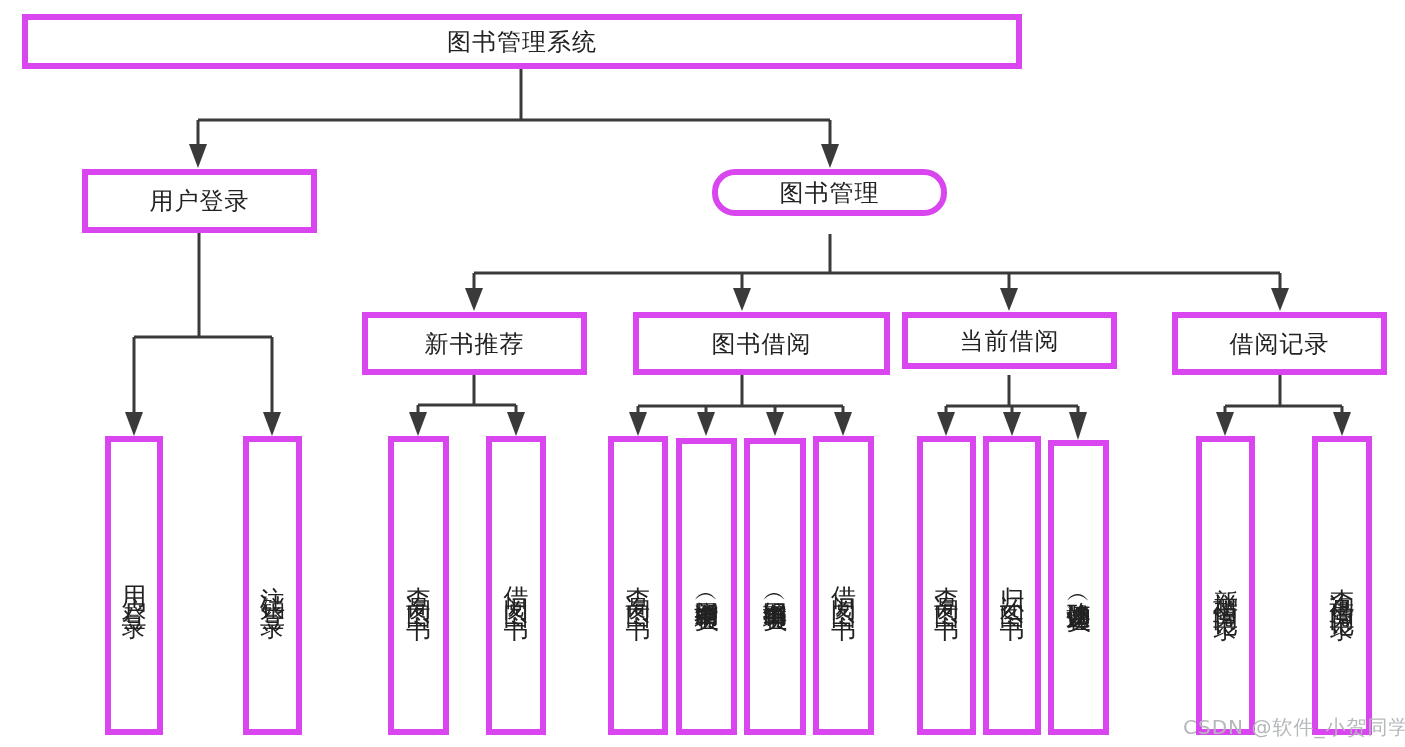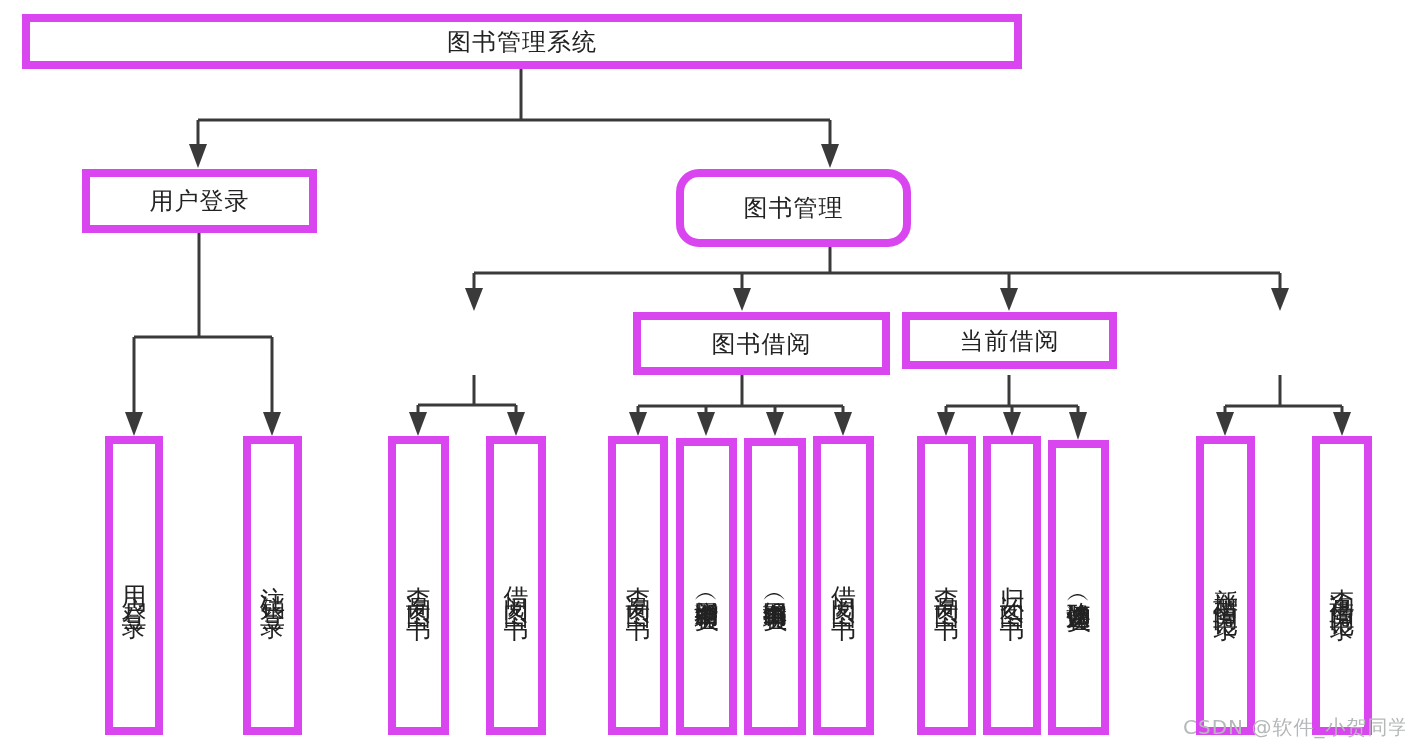--- a/index.html
+++ b/index.html
@@ -28,21 +28,21 @@
     stroke-width: 3;
     fill: none;
   }
   .connectors polygon {
     fill: #3a3a3a;
     stroke: none;
   }
   .box {
     position: absolute;
     box-sizing: border-box;
-    border: 8px solid #d946ef;
+    border: 6px solid #d946ef;
     background: #ffffff;
     display: flex;
     align-items: center;
     justify-content: center;
     color: #222222;
     font-size: 24px;
     letter-spacing: 1px;
     text-align: center;
   }
   .vbox span {
@@ -137,30 +137,36 @@
     <polygon points="1333,412 1351,412 1342,436"></polygon>
   </svg>
 
   <div class="box" style="left:22px; top:14px; width:1000px; height:55px;">
     <span>图书管理系统</span>
   </div>
 
   <div class="box" style="left:82px; top:169px; width:235px; height:64px;">
     <span>用户登录</span>
   </div>
-  <div class="box" style="left:676px; top:169px; width:235px; height:78px;border-radius:23px;">
+  <div class="box" style="left:712px; top:169px; width:235px; height:47px;border-radius:23px;">
     <span>图书管理</span>
   </div>
 
+  <div class="box" style="left:362px; top:312px; width:225px; height:63px;">
+    <span>新书推荐</span>
+  </div>
   <div class="box" style="left:633px; top:312px; width:257px; height:63px;">
     <span>图书借阅</span>
   </div>
   <div class="box" style="left:902px; top:312px; width:215px; height:57px;">
     <span>当前借阅</span>
   </div>
+  <div class="box" style="left:1172px; top:312px; width:215px; height:63px;">
+    <span>借阅记录</span>
+  </div>
 
   <div class="box vbox" style="left:105px; top:436px; width:58px; height:299px;">
     <span>用户登录</span>
   </div>
   <div class="box vbox" style="left:243px; top:436px; width:59px; height:299px;">
     <span>注销登录</span>
   </div>
 
   <div class="box vbox" style="left:388px; top:436px; width:61px; height:299px;">
     <span>查询图书</span>

